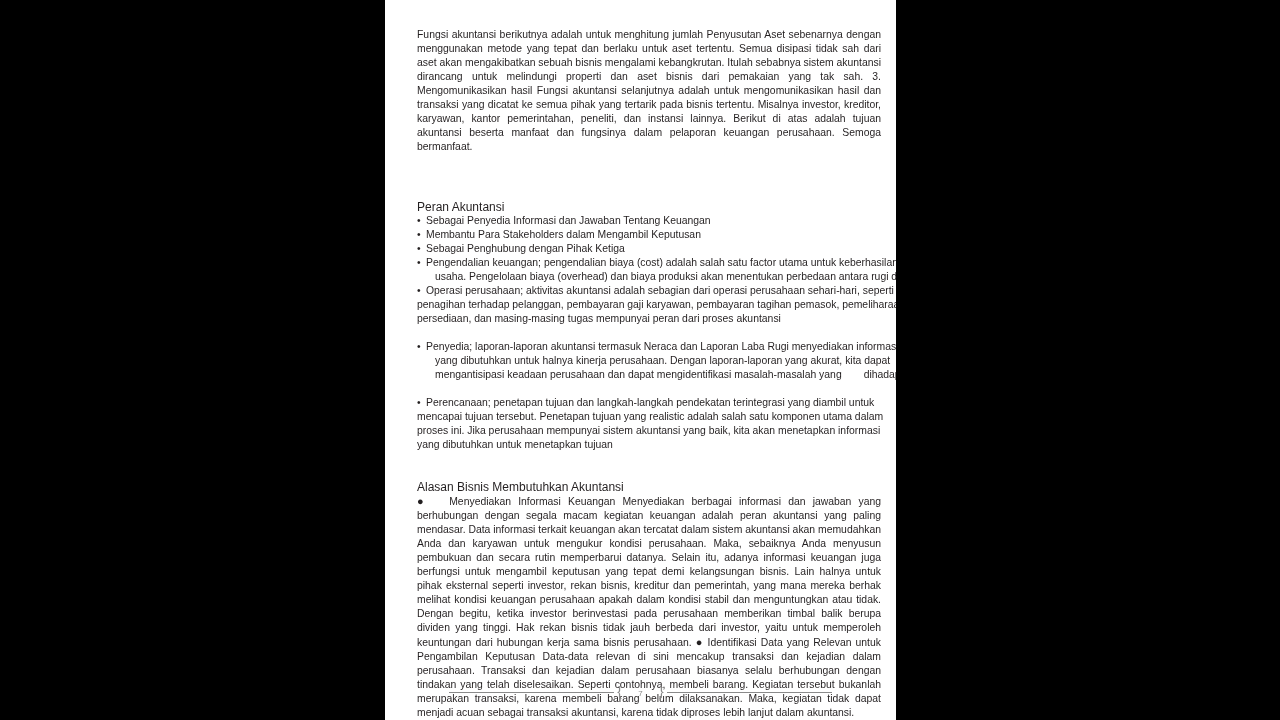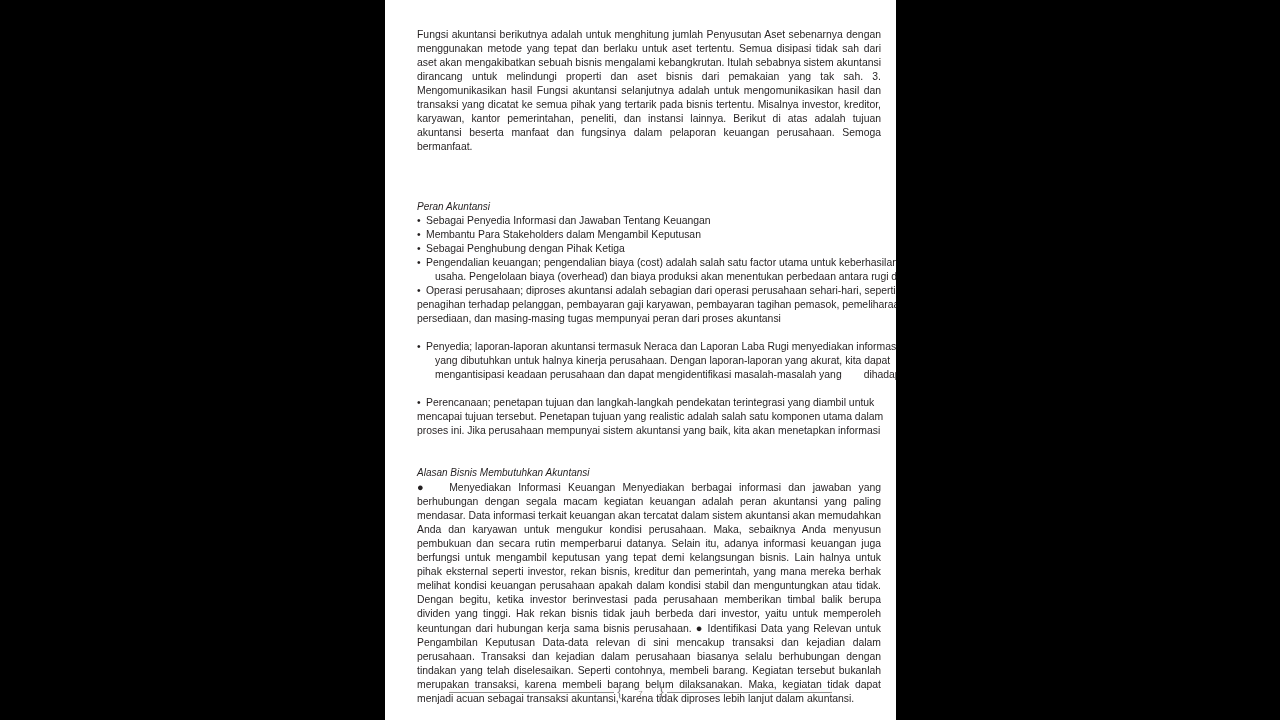--- a/index.html
+++ b/index.html
@@ -44,22 +44,21 @@
   }
 
   p.body-para {
     margin: 0;
     text-align: justify;
     text-justify: inter-word;
     hyphens: none;
   }
 
   .section-heading {
-    font-style: italic;
-    font-size: 10px;
+    font-size: 12px;
     line-height: 14px;
     margin: 0;
     color: #231f20;
   }
 
   .spacer-lg { height: 46px; }
   .spacer-md { height: 28px; }
   .spacer-sm { height: 14px; }
 
   .bullet-list {
@@ -172,41 +171,42 @@
         </li>
 
         <li class="bullet-item">
           <span class="dot">•</span>
           <span class="nowrap-line"><span class="term">Pengendalian keuangan;</span> <span>pengendalian biaya (cost) adalah salah satu factor utama untuk keberhasilan</span></span>
           <span class="hang nowrap-line">usaha. Pengelolaan biaya (overhead) dan biaya produksi akan menentukan perbedaan antara rugi dan untung</span>
         </li>
 
         <li class="bullet-item">
           <span class="dot">•</span>
-          <span class="nowrap-line"><span class="term">Operasi perusahaan;</span> <span>diproses akuntansi adalah sebagian dari operasi perusahaan sehari-hari, seperti</span></span>
+          <span class="nowrap-line"><span class="term">Operasi perusahaan;</span> <span>aktivitas akuntansi adalah sebagian dari operasi perusahaan sehari-hari, seperti</span></span>
           <span class="nowrap-line" style="display:block;margin-left:-9px">penagihan terhadap pelanggan, pembayaran gaji karyawan, pembayaran tagihan pemasok, pemeliharaan</span>
           <span class="nowrap-line" style="display:block;margin-left:-9px">persediaan, dan masing-masing tugas mempunyai peran dari proses akuntansi</span>
         </li>
 
         <div class="spacer-sm"></div>
 
         <li class="bullet-item">
           <span class="dot">•</span>
           <span class="nowrap-line"><span class="term">Penyedia;</span> <span>laporan-laporan akuntansi termasuk Neraca dan Laporan Laba Rugi menyediakan informasi</span></span>
           <span class="hang nowrap-line">yang dibutuhkan untuk halnya kinerja perusahaan. Dengan laporan-laporan yang akurat, kita dapat</span>
           <span class="hang nowrap-line"><span>mengantisipasi keadaan perusahaan dan dapat mengidentifikasi masalah-masalah yang</span><span class="gap-word">dihadapi</span></span>
         </li>
 
         <div class="spacer-sm"></div>
 
         <li class="bullet-item">
           <span class="dot">•</span>
           <span class="nowrap-line"><span class="term">Perencanaan;</span> <span>penetapan tujuan dan langkah-langkah pendekatan terintegrasi yang diambil untuk</span></span>
           <span class="nowrap-line" style="display:block;margin-left:-9px">mencapai tujuan tersebut. Penetapan tujuan yang realistic adalah salah satu komponen utama dalam</span>
           <span class="nowrap-line" style="display:block;margin-left:-9px">proses ini. Jika perusahaan mempunyai sistem akuntansi yang baik, kita akan menetapkan informasi</span>
+          <span class="nowrap-line" style="display:block;margin-left:-9px">yang dibutuhkan untuk menetapkan tujuan</span>
         </li>
       </ul>
 
       <div class="spacer-md"></div>
 
       <div class="section-heading">Alasan Bisnis Membutuhkan Akuntansi</div>
 
       <p class="para-block"><span class="big-dot">●</span>&nbsp;&nbsp;&nbsp;<span>Menyediakan Informasi Keuangan Menyediakan berbagai informasi dan jawaban yang berhubungan dengan segala macam kegiatan keuangan adalah peran akuntansi yang paling mendasar. Data informasi terkait keuangan akan tercatat dalam sistem akuntansi akan memudahkan Anda dan karyawan untuk mengukur kondisi perusahaan. Maka, sebaiknya Anda menyusun pembukuan dan secara rutin memperbarui datanya. Selain itu, adanya informasi keuangan juga berfungsi untuk mengambil keputusan yang tepat demi kelangsungan bisnis. Lain halnya untuk pihak eksternal seperti investor, rekan bisnis, kreditur dan pemerintah, yang mana mereka berhak melihat kondisi keuangan perusahaan apakah dalam kondisi stabil dan menguntungkan atau tidak. Dengan begitu, ketika investor berinvestasi pada perusahaan memberikan timbal balik berupa dividen yang tinggi. Hak rekan bisnis tidak jauh berbeda dari investor, yaitu untuk memperoleh keuntungan dari hubungan kerja sama bisnis perusahaan.</span> <span class="big-dot">●</span> <span>Identifikasi Data yang Relevan untuk Pengambilan Keputusan Data-data relevan di sini mencakup transaksi dan kejadian dalam perusahaan. Transaksi dan kejadian dalam perusahaan biasanya selalu berhubungan dengan tindakan yang telah diselesaikan. Seperti contohnya, membeli barang. Kegiatan tersebut bukanlah merupakan transaksi, karena membeli barang belum dilaksanakan. Maka, kegiatan tidak dapat menjadi acuan sebagai transaksi akuntansi, karena tidak diproses lebih lanjut dalam akuntansi.</span></p>
 
     </div>

